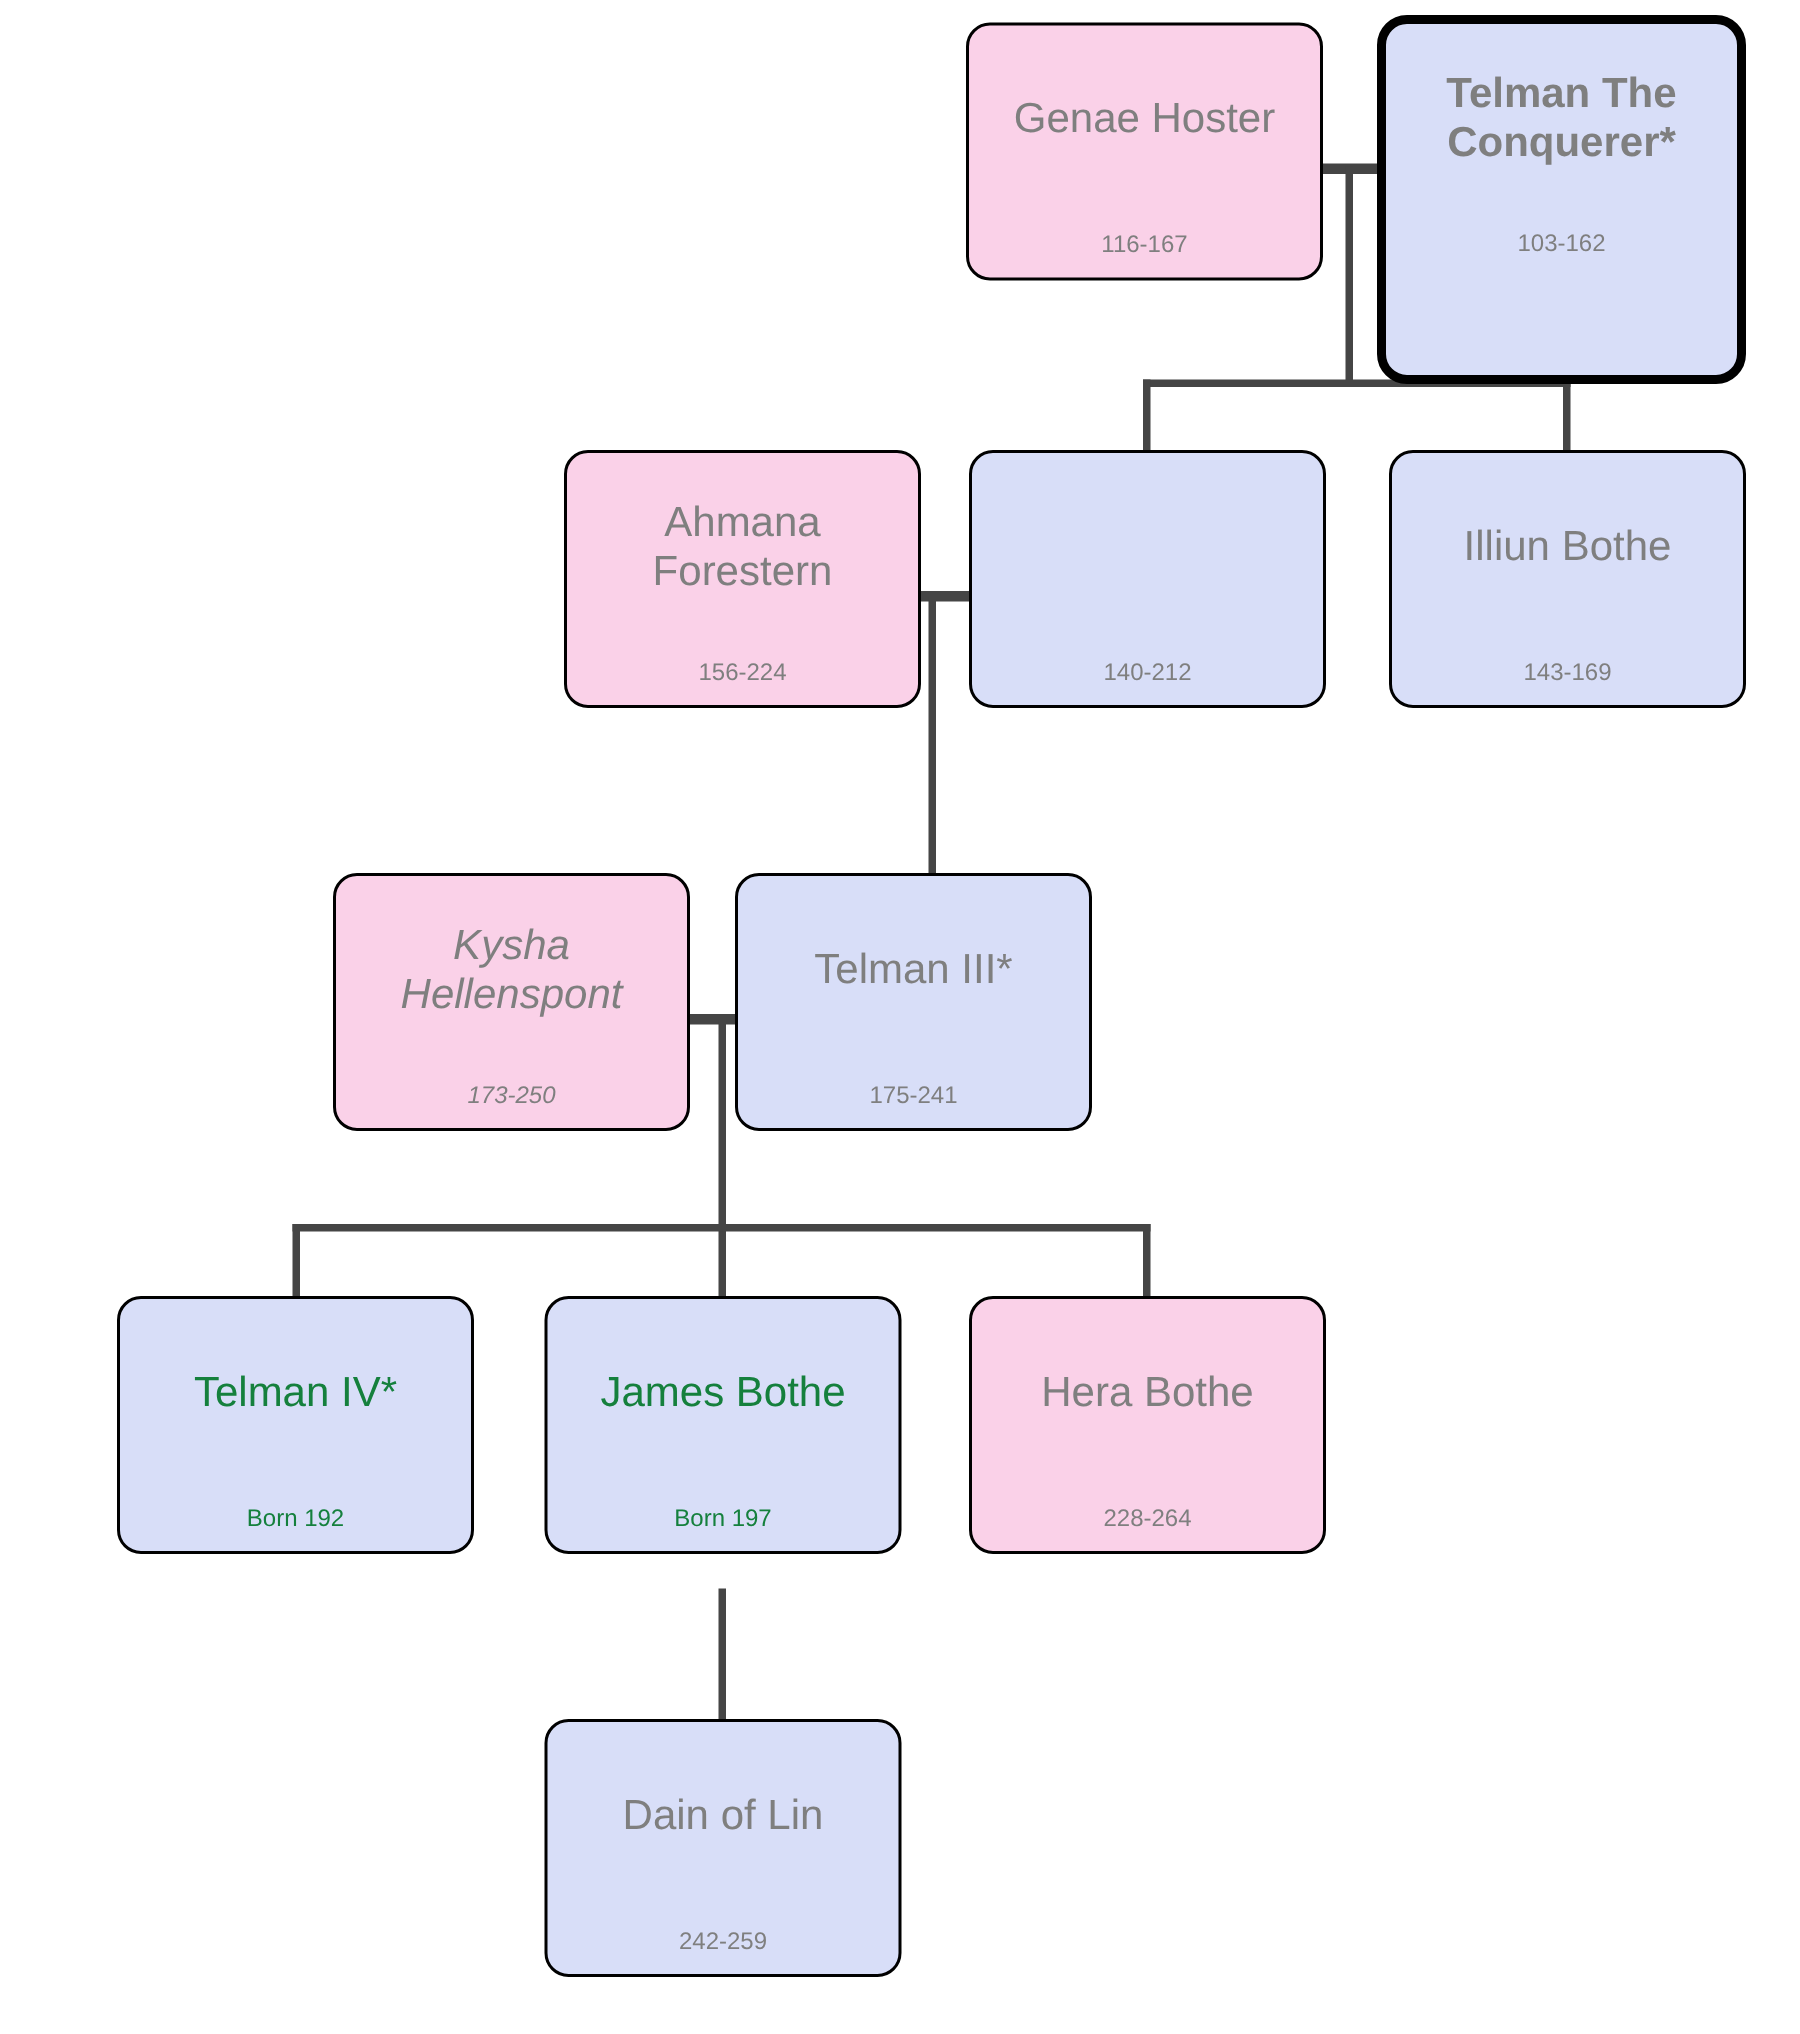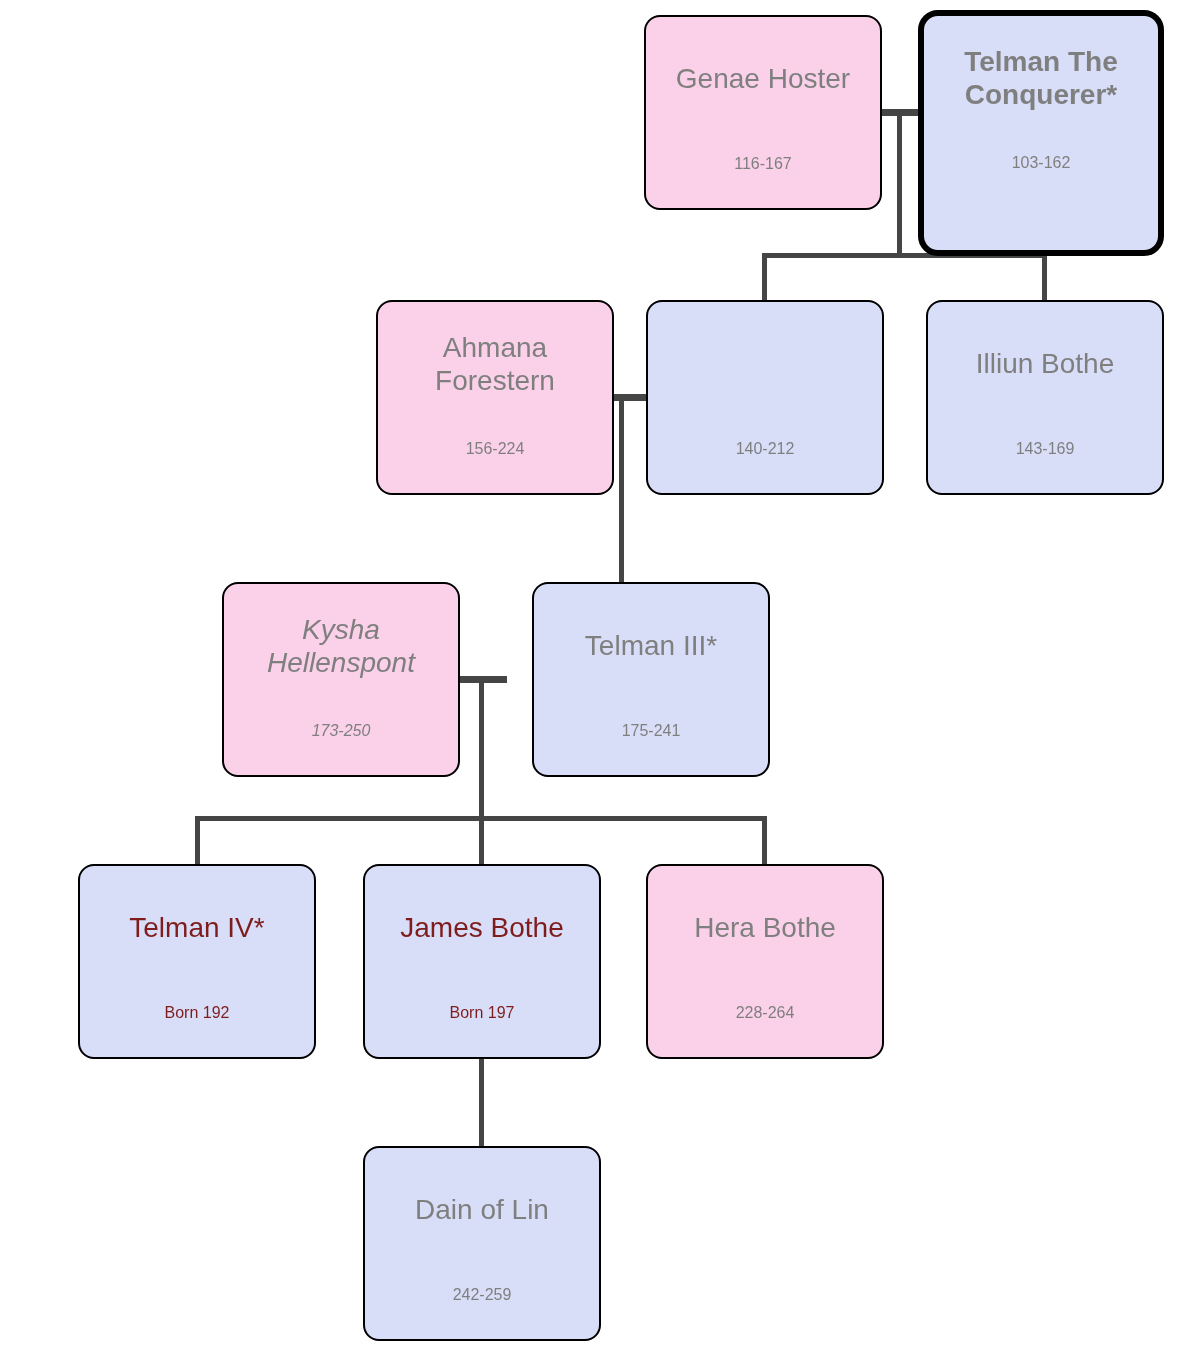--- a/index.html
+++ b/index.html
@@ -8,21 +8,21 @@
     position: relative;
     width: 1200px;
     height: 1356px;
     background: #ffffff;
     font-family: "Liberation Sans", sans-serif;
     overflow: hidden;
   }
   .node {
     position: absolute;
     width: 238px;
-    height: 195px;
+    height: 172px;
     box-sizing: border-box;
     border: 2px solid #000000;
     border-radius: 16px;
   }
   .node.pink { background: #fad1e8; }
   .node.blue { background: #d8def8; }
   .node.emph {
     border-width: 6px;
     border-radius: 20px;
     width: 246px;
@@ -41,21 +41,21 @@
     color: #7f7f7f;
   }
   .pdates {
     position: absolute;
     top: 138px; left: 0; right: 0;
     text-align: center;
     font-size: 16px;
     color: #7f7f7f;
   }
   .node.black-text .pname,
-  .node.black-text .pdates { color: #7f1d1d; }
+  .node.black-text .pdates { color: #15803d; }
   .node.bold .pname { font-weight: bold; }
   .edge {
     position: absolute;
     background: #454545;
   }
 </style>
 </head>
 <body>
 
 <div class="canvas">
@@ -95,21 +95,21 @@
   </div>
   <div class="node blue" style="left:926px; top:300px;padding-left:20px;">
     <div class="pname">Illiun Bothe</div>
     <div class="pdates">143-169</div>
   </div>
 
   <div class="node pink" style="left:222px; top:582px;font-style:italic;">
     <div class="pname">Kysha Hellenspont</div>
     <div class="pdates">173-250</div>
   </div>
-  <div class="node blue" style="left:532px; top:582px;">
+  <div class="node blue" style="left:490px; top:582px;">
     <div class="pname">Telman III*</div>
     <div class="pdates">175-241</div>
   </div>
 
   <div class="node blue black-text" style="left:78px; top:864px;">
     <div class="pname">Telman IV*</div>
     <div class="pdates">Born 192</div>
   </div>
   <div class="node blue black-text" style="left:363px; top:864px;">
     <div class="pname">James Bothe</div>

